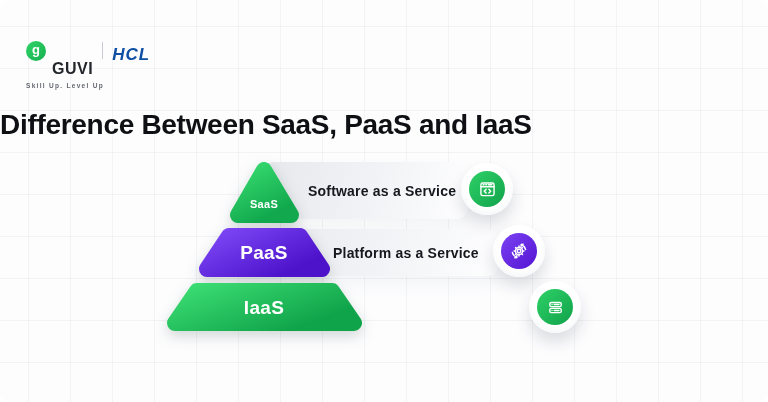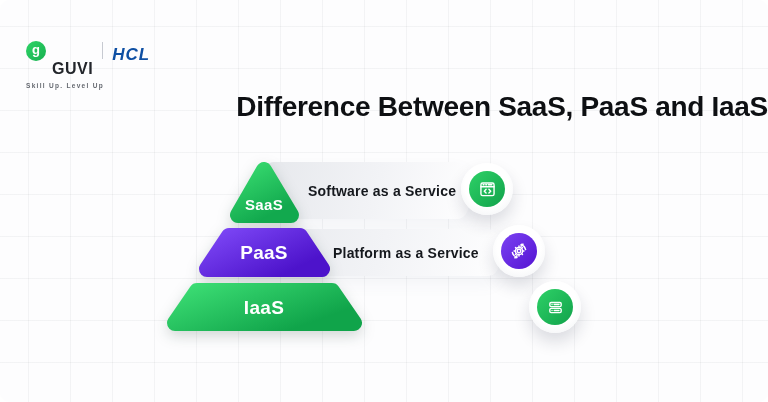--- a/index.html
+++ b/index.html
@@ -27,21 +27,21 @@
     color:#fff; font-weight:bold; font-size:13px; line-height:1;
     padding-bottom:3px;
   }
   .brand{ font-size:16px; font-weight:bold; color:#23262b; letter-spacing:0.5px;margin-top:37px; }
   .logo-div{ width:1px; height:17px; background:#c7cad1; margin:0 3px; }
   .hcl{ font-size:17px; font-weight:bold; font-style:italic; color:#0e4fa3; letter-spacing:1px;margin-top:8px; }
   .tagline{ margin-top:4px; font-size:6.5px; letter-spacing:1.3px; color:#64686f; font-weight:bold; }
 
   
   .title{
-    position:absolute; top:91px; left:0; width:768px; text-align:right;
+    position:absolute; top:109px; left:0; width:768px; text-align:left;
     font-size:28px; font-weight:bold; color:#0e1013; letter-spacing:-0.3px;
   }
 
   
   .bar{
     position:absolute; display:flex; align-items:center;
     background:linear-gradient(105deg,#e6e8ec 0%,#f2f3f6 55%,#fdfdfe 96%);
     box-shadow:0 8px 16px rgba(120,130,150,0.07);
   }
   .bar-0{ left:262px; top:162px; width:206px; height:57px; border-radius:12px; }
@@ -52,21 +52,21 @@
   .bar-2 .bar-label{ padding-left:154px; }
   .bar-label{ font-size:14px; font-weight:bold; color:#15181d; letter-spacing:0.2px; white-space:nowrap; }
 
   
   .pyr-svg{ position:absolute; left:0; top:0; width:768px; height:402px;
             filter:drop-shadow(0 5px 7px rgba(10,40,25,0.18)); }
   .layer-name{
     position:absolute; transform:translate(-50%,-50%);
     color:#ffffff; font-weight:bold; letter-spacing:0.3px;
   }
-  .name-0{ left:264px; top:204px; font-size:15px; }
+  .name-0{ left:264px; top:204px; font-size:11px; }
   .name-1{ left:264px; top:253px; font-size:19px; }
   .name-2{ left:264px; top:308px; font-size:19px;text-align:center; }
 
   
   .halo{
     position:absolute; width:52px; height:52px; border-radius:50%;
     background:radial-gradient(circle at 50% 42%, #ffffff 55%, #eef0f3 100%);
     box-shadow:0 9px 16px rgba(25,35,60,0.15);
     display:flex; align-items:center; justify-content:center;
   }

